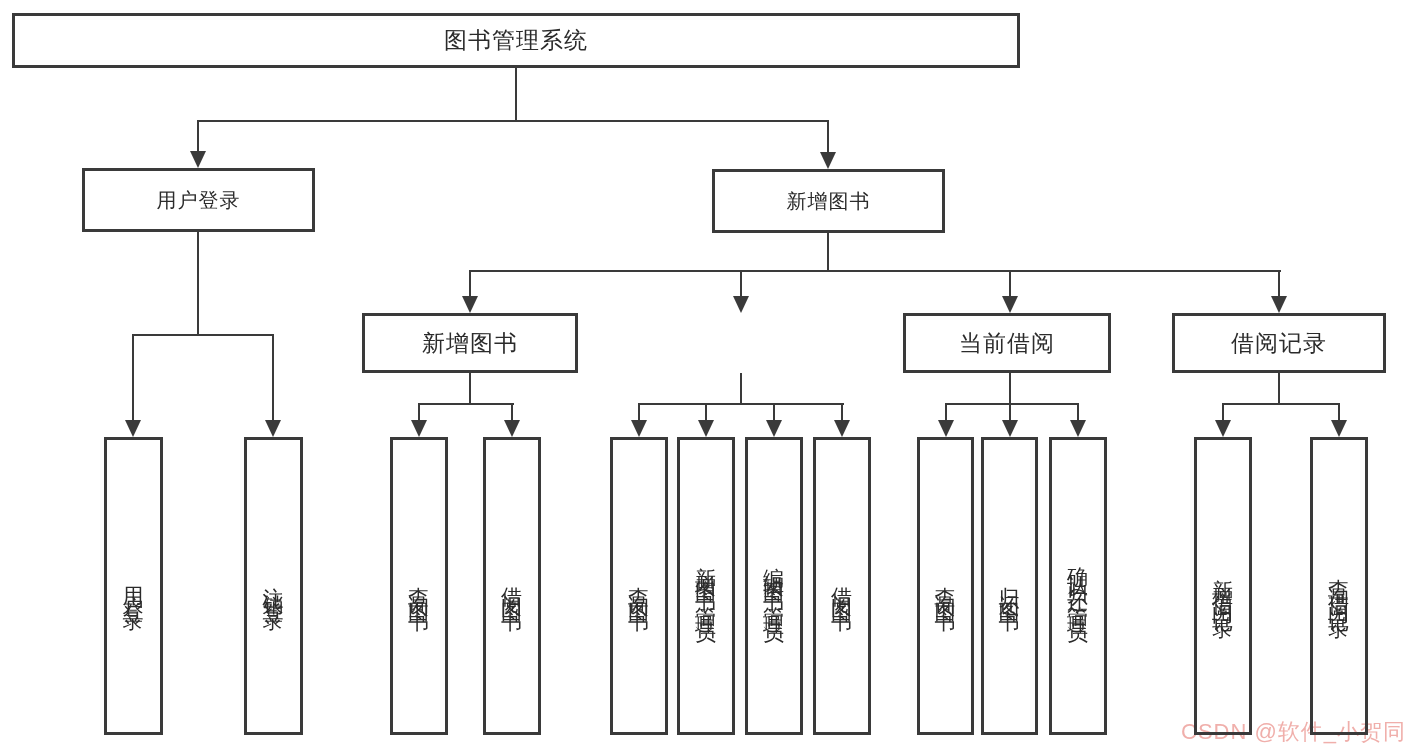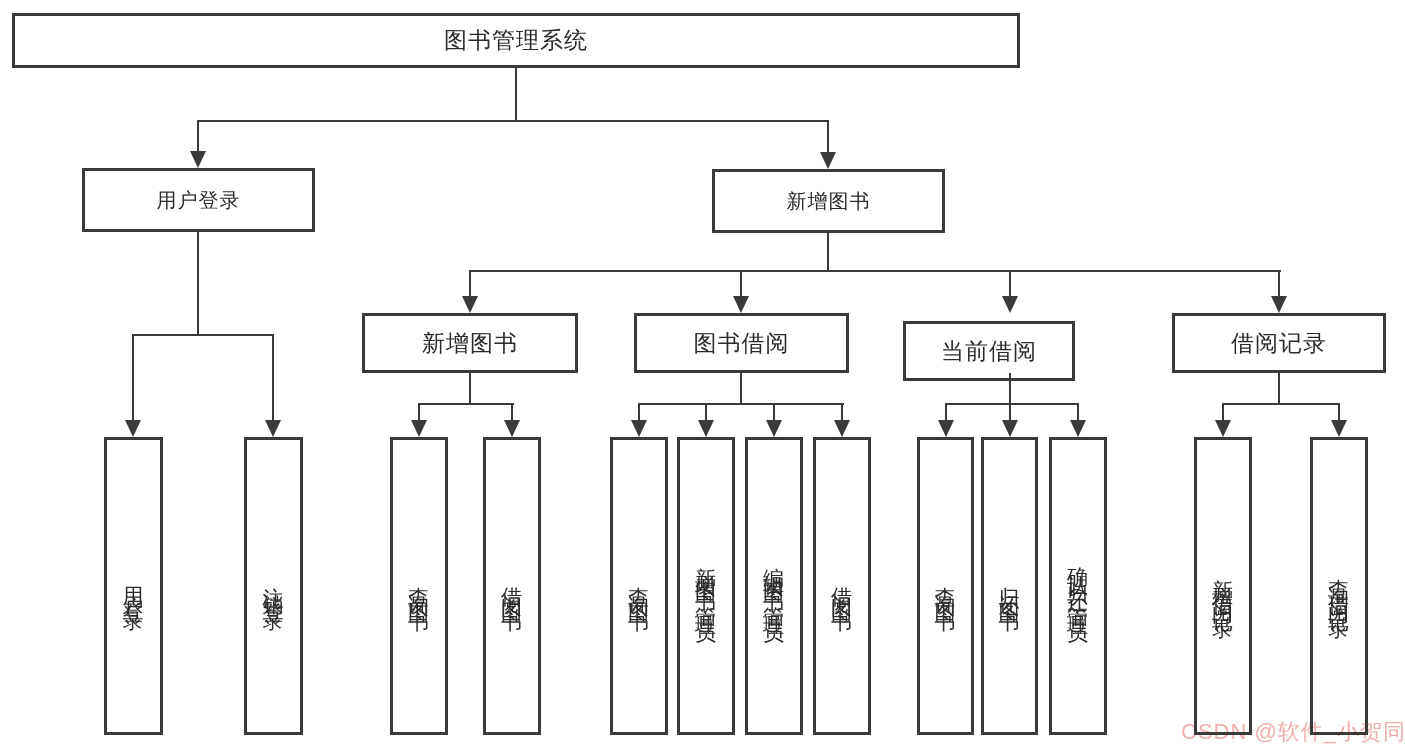--- a/index.html
+++ b/index.html
@@ -59,24 +59,21 @@
   <div class="box h lvl2" style="left:82px;top:168px;width:233px;height:64px">
     <span>用户登录</span>
   </div>
   <div class="box h lvl2" style="left:712px;top:169px;width:233px;height:64px">
     <span>新增图书</span>
   </div>
 
   <div class="box h" style="left:362px;top:313px;width:216px;height:60px">
     <span>新增图书</span>
   </div>
-  <div class="box h" style="left:634px;top:313px;width:215px;height:60px">
-    <span>图书借阅</span>
-  </div>
-  <div class="box h" style="left:903px;top:321px;width:172px;height:60px">
+  <div class="box h" style="left:903px;top:313px;width:208px;height:60px">
     <span>当前借阅</span>
   </div>
   <div class="box h" style="left:1172px;top:313px;width:214px;height:60px">
     <span>借阅记录</span>
   </div>
 
   <div class="box v" style="left:104px;top:437px;width:59px;height:298px">
     <span>用户登录</span>
   </div>
   <div class="box v" style="left:244px;top:437px;width:59px;height:298px">

